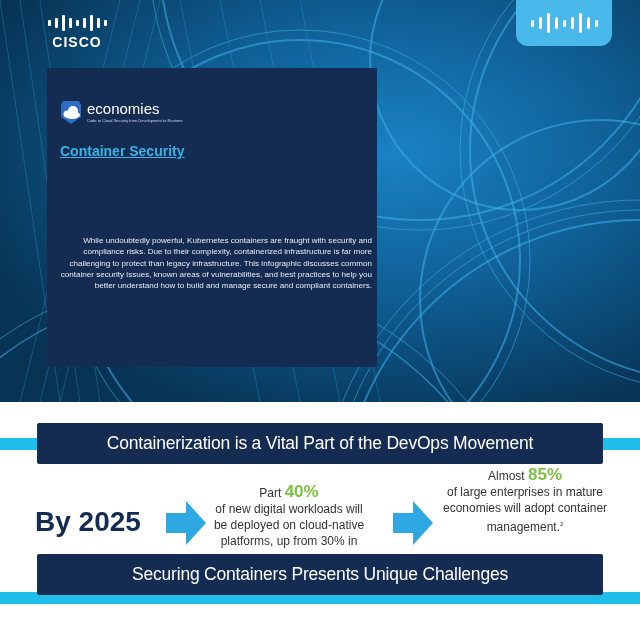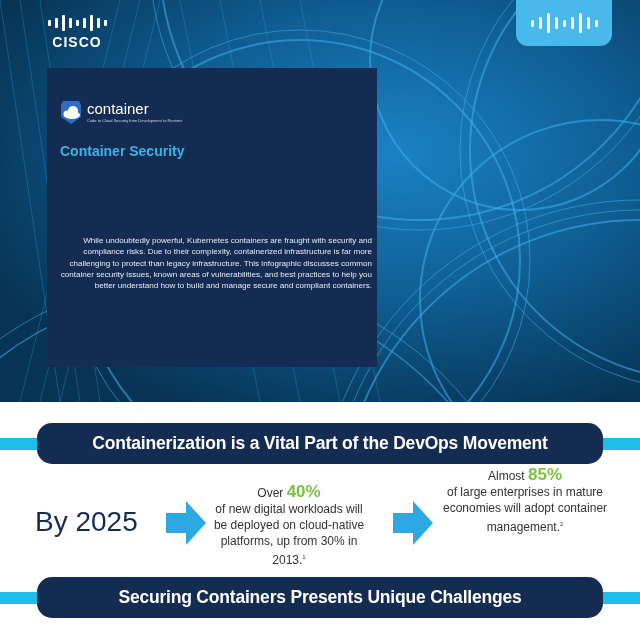--- a/index.html
+++ b/index.html
@@ -35,43 +35,43 @@
     background: #142b52;
   }
   .brand { position: absolute; left: 13px; top: 31px; display: flex; align-items: center; }
   .brand-icon { width: 22px; height: 26px; position: relative; }
   .brand-text { margin-left: 5px; }
   .brand-name { color: #fff; font-size: 15px; line-height: 15px; }
   .brand-tag { color: #c9d6e8; font-size: 4px; line-height: 6px; margin-top: 2px; white-space: nowrap; }
 
   .eyebrow {
     position: absolute; left: 13px; top: 75px; color: #3ab4e6;
-    font-weight: bold; font-size: 14px;
+    font-weight: bold; font-size: 14px; text-decoration: underline;
   }
   .title {
     position: absolute; left: 13px; top: 96px; width: 315px; color: #fff;
     font-weight: bold; font-size: 21.5px; line-height: 26px; letter-spacing: -0.2px;
   }
   .intro {
     position: absolute; left: 13px; top: 167px; width: 312px; color: #e6ecf5;
     font-size: 8.1px; line-height: 11.3px; text-align: right;
   }
 
   .cyan-line {
     position: absolute; left: 0; width: 640px; height: 12px; background: #1fbde9;
   }
   .section-bar {
     position: absolute; left: 37px; width: 566px; height: 41px; background: #142b52;
-    border-radius: 15px; color: #fff; font-weight: bold; font-size: 17.5px;
+    border-radius: 2px; color: #fff; font-weight: normal; font-size: 17.5px;
     display: flex; align-items: center; justify-content: center; letter-spacing: -0.2px;
   }
 
   .by-year {
     position: absolute; left: 35px; top: 505px; color: #142b52;
-    font-weight: normal; font-size: 28px; line-height: 34px;
+    font-weight: bold; font-size: 28px; line-height: 34px;
   }
   .arrow { position: absolute; width: 40px; height: 44px; }
 
   .stat {
     position: absolute; color: #333; text-align: center; font-size: 12px; line-height: 16px;
   }
   .stat .lead { font-size: 12px; }
   .stat .pct { color: #7cc142; font-weight: bold; font-size: 17px; }
   .stat sup { font-size: 6px; vertical-align: super; }
 </style>
@@ -150,46 +150,46 @@
     <div class="brand">
       <div class="brand-icon">
         <svg width="22" height="26" viewBox="0 0 22 26">
           <path d="M3 2 L19 2 L21 6 L21 18 L11 25 L1 18 L1 6 Z" fill="#2f6dc4"></path>
           <ellipse cx="12" cy="16" rx="8" ry="4" fill="#fff"></ellipse>
           <circle cx="13" cy="12" r="5" fill="#fff"></circle>
           <circle cx="7" cy="15" r="3.5" fill="#fff"></circle>
         </svg>
       </div>
       <div class="brand-text">
-        <div class="brand-name">container</div>
+        <div class="brand-name">economies</div>
         <div class="brand-tag">Code to Cloud Security from Development to Runtime</div>
       </div>
     </div>
     <div class="eyebrow">Container Security</div>
     <div class="intro">While undoubtedly powerful, Kubernetes containers are fraught with security and compliance risks. Due to their complexity, containerized infrastructure is far more challenging to protect than legacy infrastructure. This infographic discusses common container security issues, known areas of vulnerabilities, and best practices to help you better understand how to build and manage secure and compliant containers.</div>
   </div>
 </div>
 
 <div class="cyan-line" style="top:438px"></div>
 <div class="section-bar" style="top:423px">Containerization is a Vital Part of the DevOps Movement</div>
 
 <div class="by-year">By 2025</div>
 
 <svg class="arrow" style="left:166px; top:501px" viewBox="0 0 40 44">
   <path d="M0 12 L20 12 L20 0 L40 22 L20 44 L20 32 L0 32 Z" fill="#2ea8e2"></path>
 </svg>
 
 <div class="stat" style="left:213px; top:484px; width:152px;">
-  <div><span class="lead">Over</span> <span class="pct">40%</span></div>
+  <div><span class="lead">Part</span> <span class="pct">40%</span></div>
   <div><span>of new digital workloads will be deployed on cloud-native platforms, up from 30% in 2013.</span><sup>1</sup></div>
 </div>
 
 <svg class="arrow" style="left:393px; top:501px" viewBox="0 0 40 44">
   <path d="M0 12 L20 12 L20 0 L40 22 L20 44 L20 32 L0 32 Z" fill="#2ea8e2"></path>
 </svg>
 
 <div class="stat" style="left:440px; top:467px; width:170px;">
   <div><span class="lead">Almost</span> <span class="pct">85%</span></div>
   <div><span>of large enterprises in mature economies will adopt container management.</span><sup>2</sup></div>
 </div>
 
 <div class="cyan-line" style="top:592px"></div>
-<div class="section-bar" style="top:577px">Securing Containers Presents Unique Challenges</div>
+<div class="section-bar" style="top:554px">Securing Containers Presents Unique Challenges</div>
 
 </body></html>

